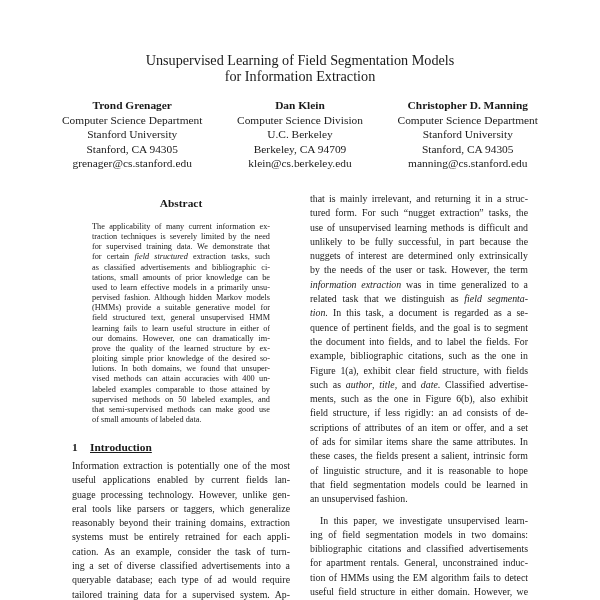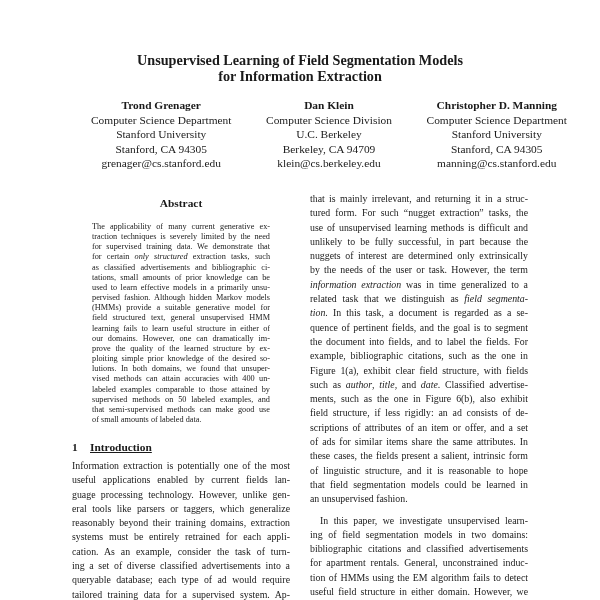--- a/index.html
+++ b/index.html
@@ -2,25 +2,25 @@
 <html><head>
   <meta charset="utf-8">
   <style>
     html, body { margin: 0; padding: 0; background: #ffffff; }
     body {
       width: 600px; height: 600px; overflow: hidden; position: relative;
       font-family: "Liberation Serif", "DejaVu Serif", serif; color: #1a1a1a;
     }
     .title {
       position: absolute; left: 0; width: 600px; top: 52px;
-      text-align: center; font-weight: bold; font-size: 14.2px; line-height: 16px;
+      text-align: center; font-weight: normal; font-size: 14.2px; line-height: 16px;
     }
     .authors {
       position: absolute; top: 98px; left: 62px; width: 476px;
-      display: flex; justify-content: space-between; margin-left: 29px;
+      display: flex; justify-content: space-between;
     }
     .author { text-align: center; font-size: 11.4px; line-height: 14.6px; white-space: nowrap; }
     .author .name { font-weight: bold; }
     .abstract-h {
       position: absolute; top: 197px; left: 72px; width: 218px;
       text-align: center; font-weight: bold; font-size: 11.4px;
     }
     .abstract {
       position: absolute; top: 222px; left: 92px; width: 178px;
       font-size: 8.25px; line-height: 10.15px; text-align: justify;
@@ -70,24 +70,24 @@
     <div class="name">Christopher D. Manning</div>
     <div>Computer Science Department</div>
     <div>Stanford University</div>
     <div>Stanford, CA 94305</div>
     <div>manning@cs.stanford.edu</div>
   </div>
 </div>
 
 <div class="abstract-h">Abstract</div>
 <div class="abstract">
-    <span class="line">The applicability of many current generative ex-</span>
+    <span class="line">The applicability of many current information ex-</span>
     <span class="line">traction techniques is severely limited by the need</span>
     <span class="line">for supervised training data. We demonstrate that</span>
-    <span class="line">for certain <em>only structured</em> extraction tasks, such</span>
+    <span class="line">for certain <em>field structured</em> extraction tasks, such</span>
     <span class="line">as classified advertisements and bibliographic ci-</span>
     <span class="line">tations, small amounts of prior knowledge can be</span>
     <span class="line">used to learn effective models in a primarily unsu-</span>
     <span class="line">pervised fashion. Although hidden Markov models</span>
     <span class="line">(HMMs) provide a suitable generative model for</span>
     <span class="line">field structured text, general unsupervised HMM</span>
     <span class="line">learning fails to learn useful structure in either of</span>
     <span class="line">our domains. However, one can dramatically im-</span>
     <span class="line">prove the quality of the learned structure by ex-</span>
     <span class="line">ploiting simple prior knowledge of the desired so-</span>

